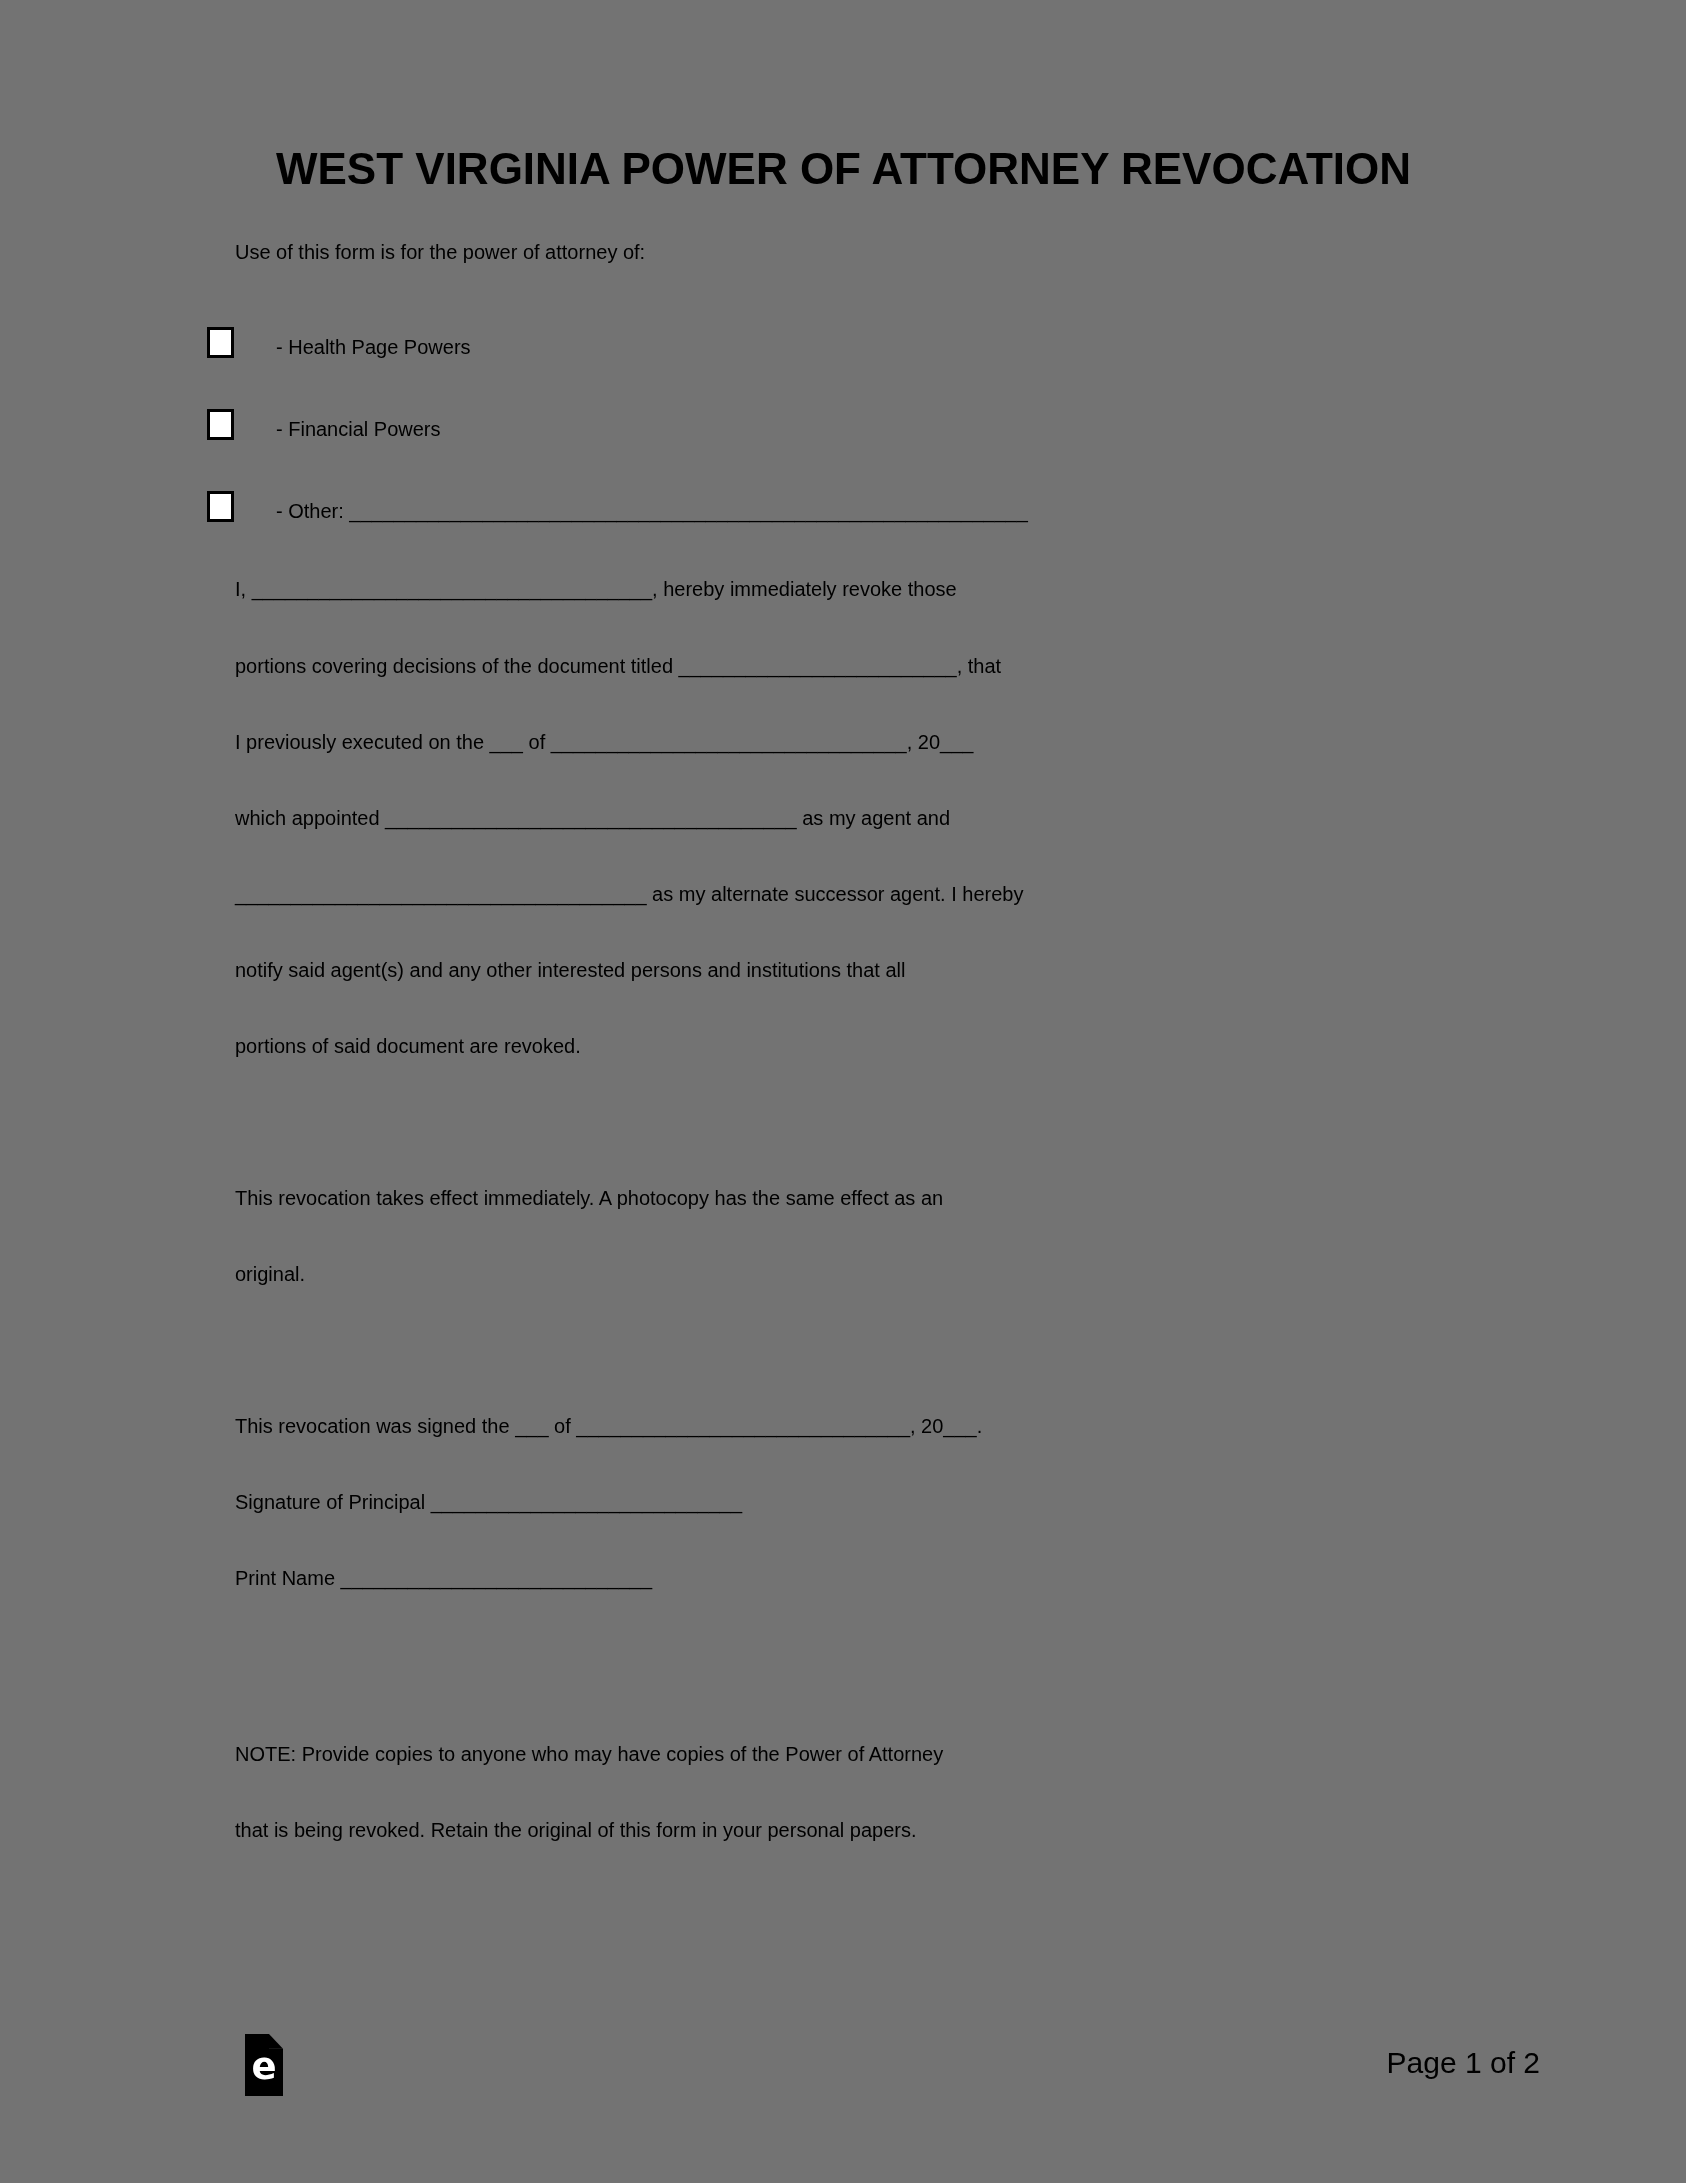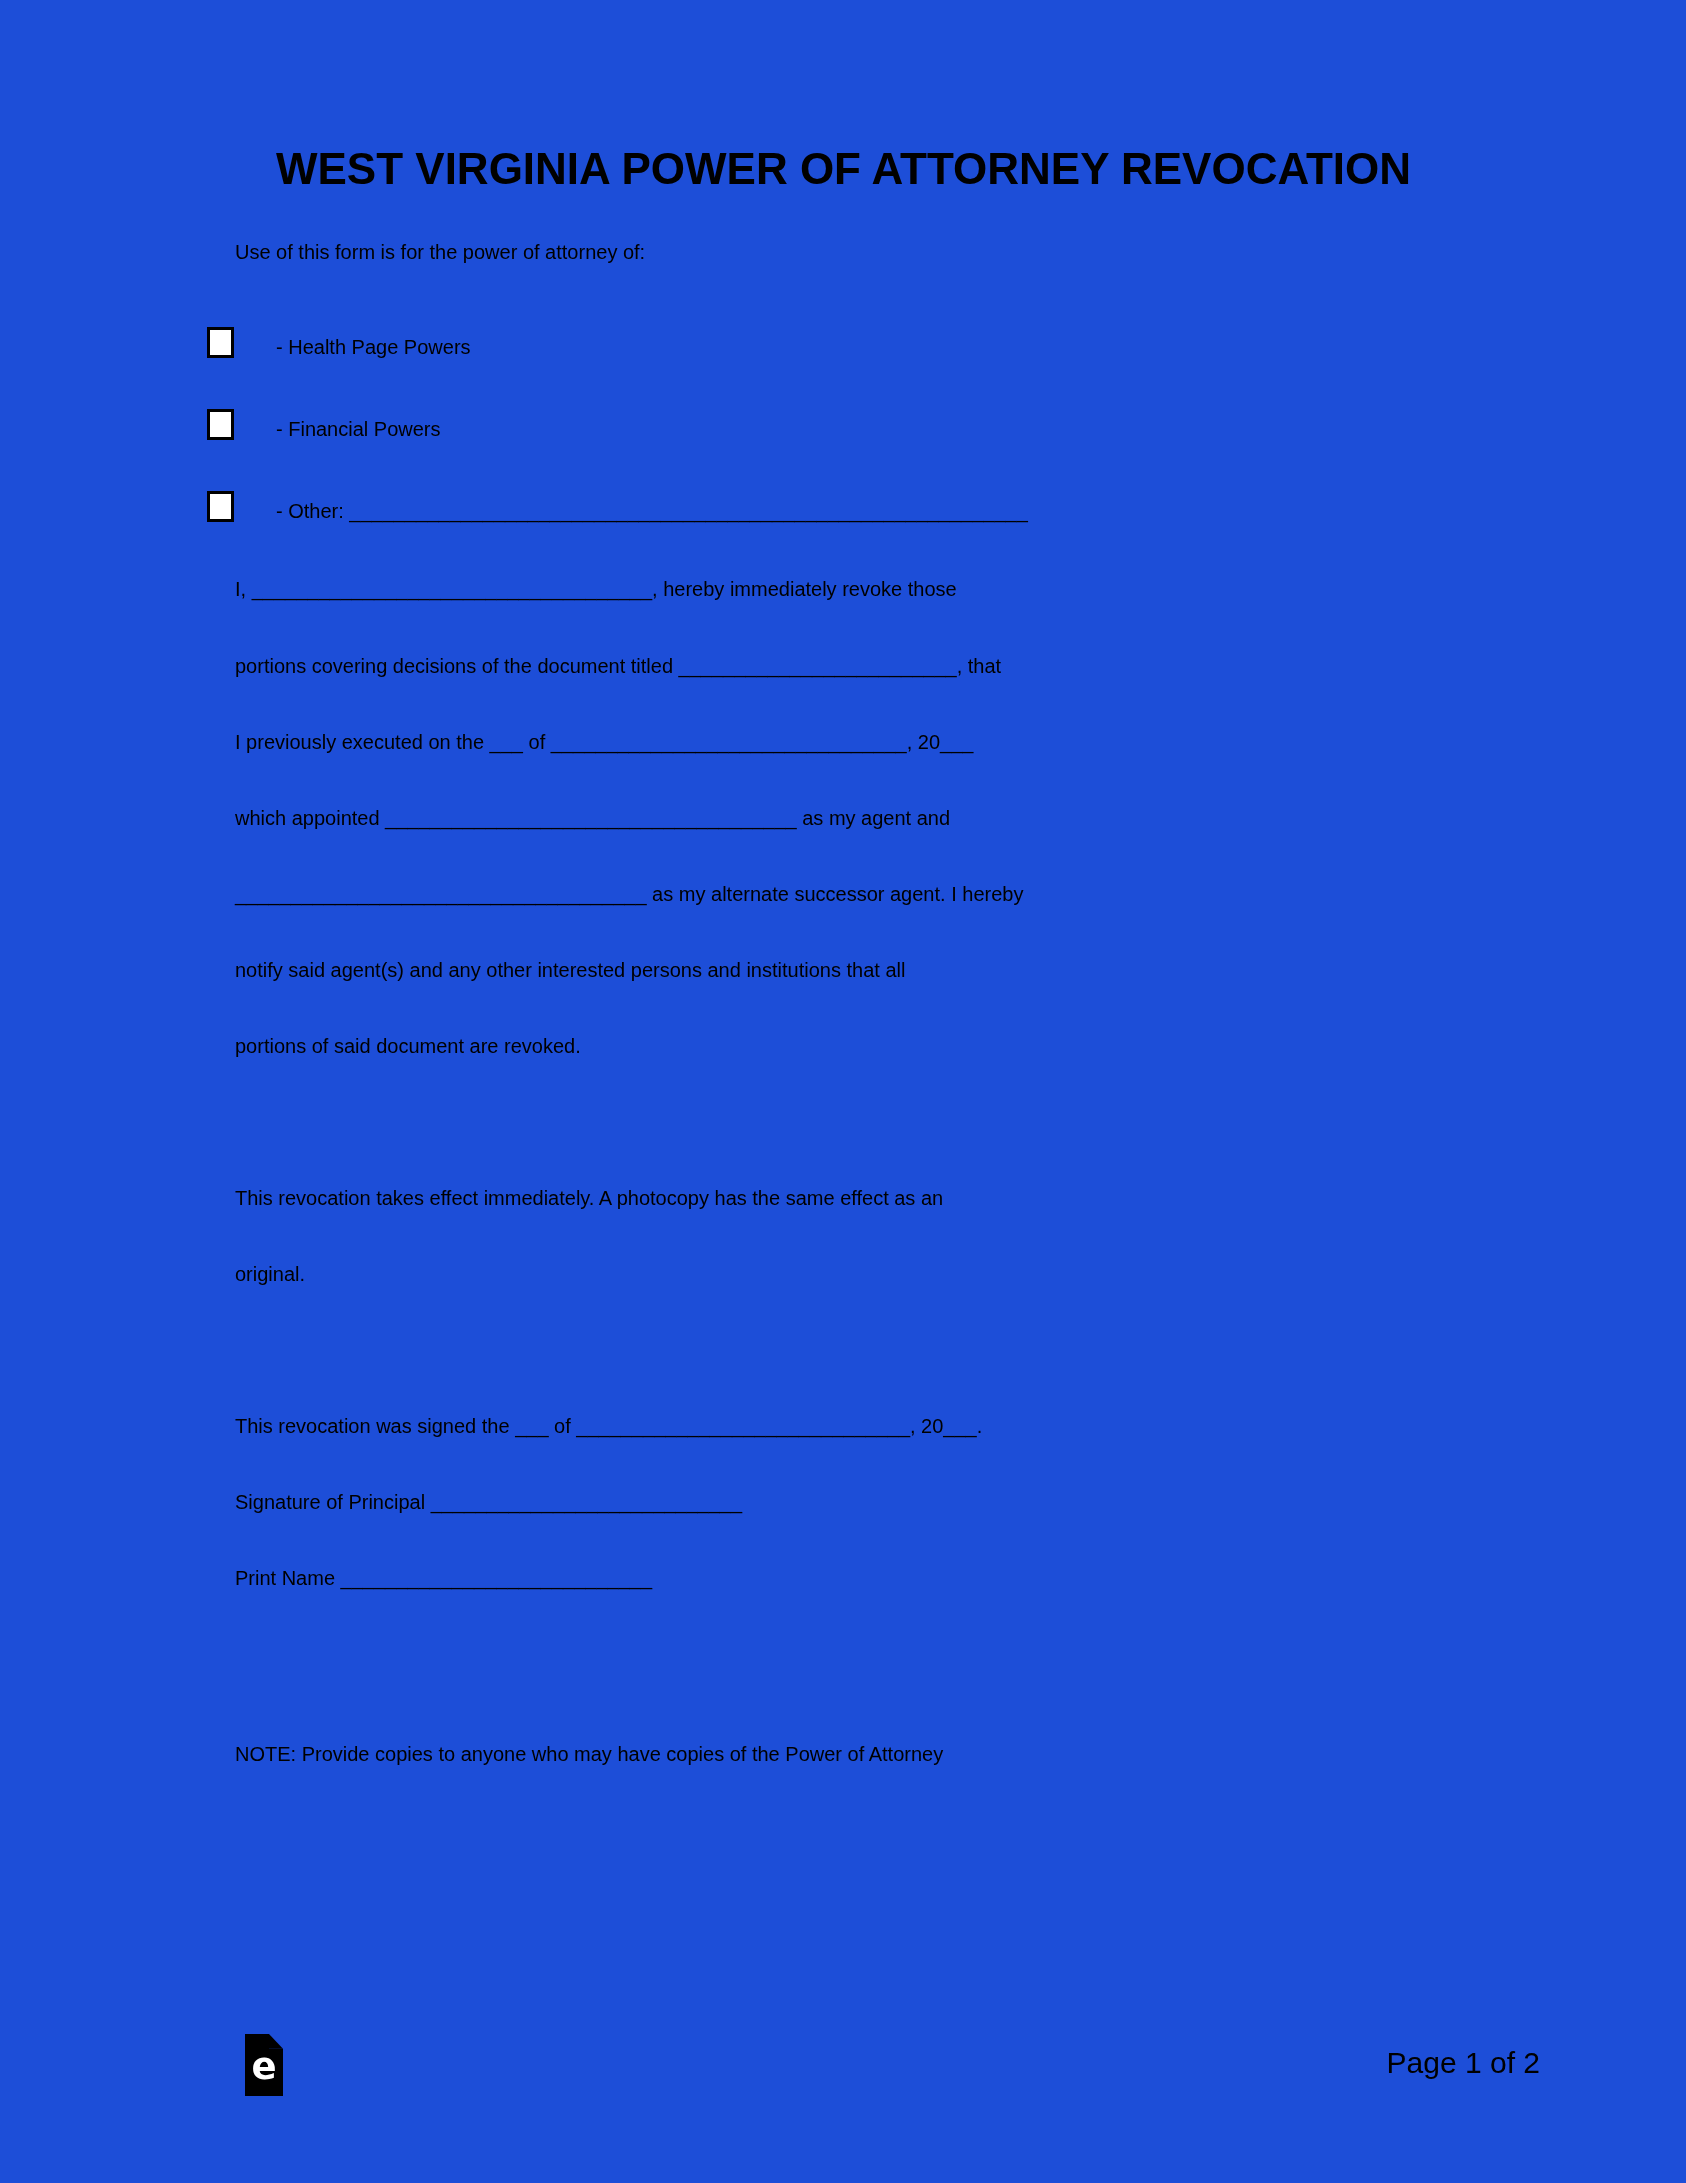--- a/index.html
+++ b/index.html
@@ -1,21 +1,21 @@
 <!DOCTYPE html>
 <html style="font-size:10.6px"><head>
 <meta charset="utf-8">
 <style>
   * { box-sizing: border-box; margin: 0; padding: 0; }
   html, body { background: #ffffff; }
   .page {
     position: relative;
     width: 1687px;
     height: 2183px;
-    background: #1d4ed8;
+    background: #737373;
     color: #000000;
     font-family: "Liberation Sans", sans-serif;
     overflow: hidden;
   }
   .doc-title {
     position: absolute;
     top: 142px;
     left: 0;
     width: 1687px;
     text-align: center;
@@ -97,20 +97,21 @@
   <div class="line" style="top:1028px">portions of said document are revoked.</div>
 
   <div class="line" style="top:1180px">This revocation takes effect immediately. A photocopy has the same effect as an</div>
   <div class="line" style="top:1256px">original.</div>
 
   <div class="line" style="top:1408px">This revocation was signed the ___ of ______________________________, 20___.</div>
   <div class="line" style="top:1484px">Signature of Principal ____________________________</div>
   <div class="line" style="top:1560px">Print Name ____________________________</div>
 
   <div class="line" style="top:1736px">NOTE: Provide copies to anyone who may have copies of the Power of Attorney</div>
+  <div class="line" style="top:1812px">that is being revoked. Retain the original of this form in your personal papers.</div>
 
   <div class="footer-logo">
     <svg viewBox="0 0 57 93">
       <path d="M0,0 H36 V22 H57 V93 H0 Z" fill="#000000"></path>
       <path d="M36,0 L57,22 H36 Z" fill="#000000"></path>
       <path d="M37.5,2.5 L37.5,20.5 L54.5,20.5 Z" fill="#ffffff" opacity="0"></path>
     </svg>
     <div class="logo-letter">e</div>
   </div>
 

